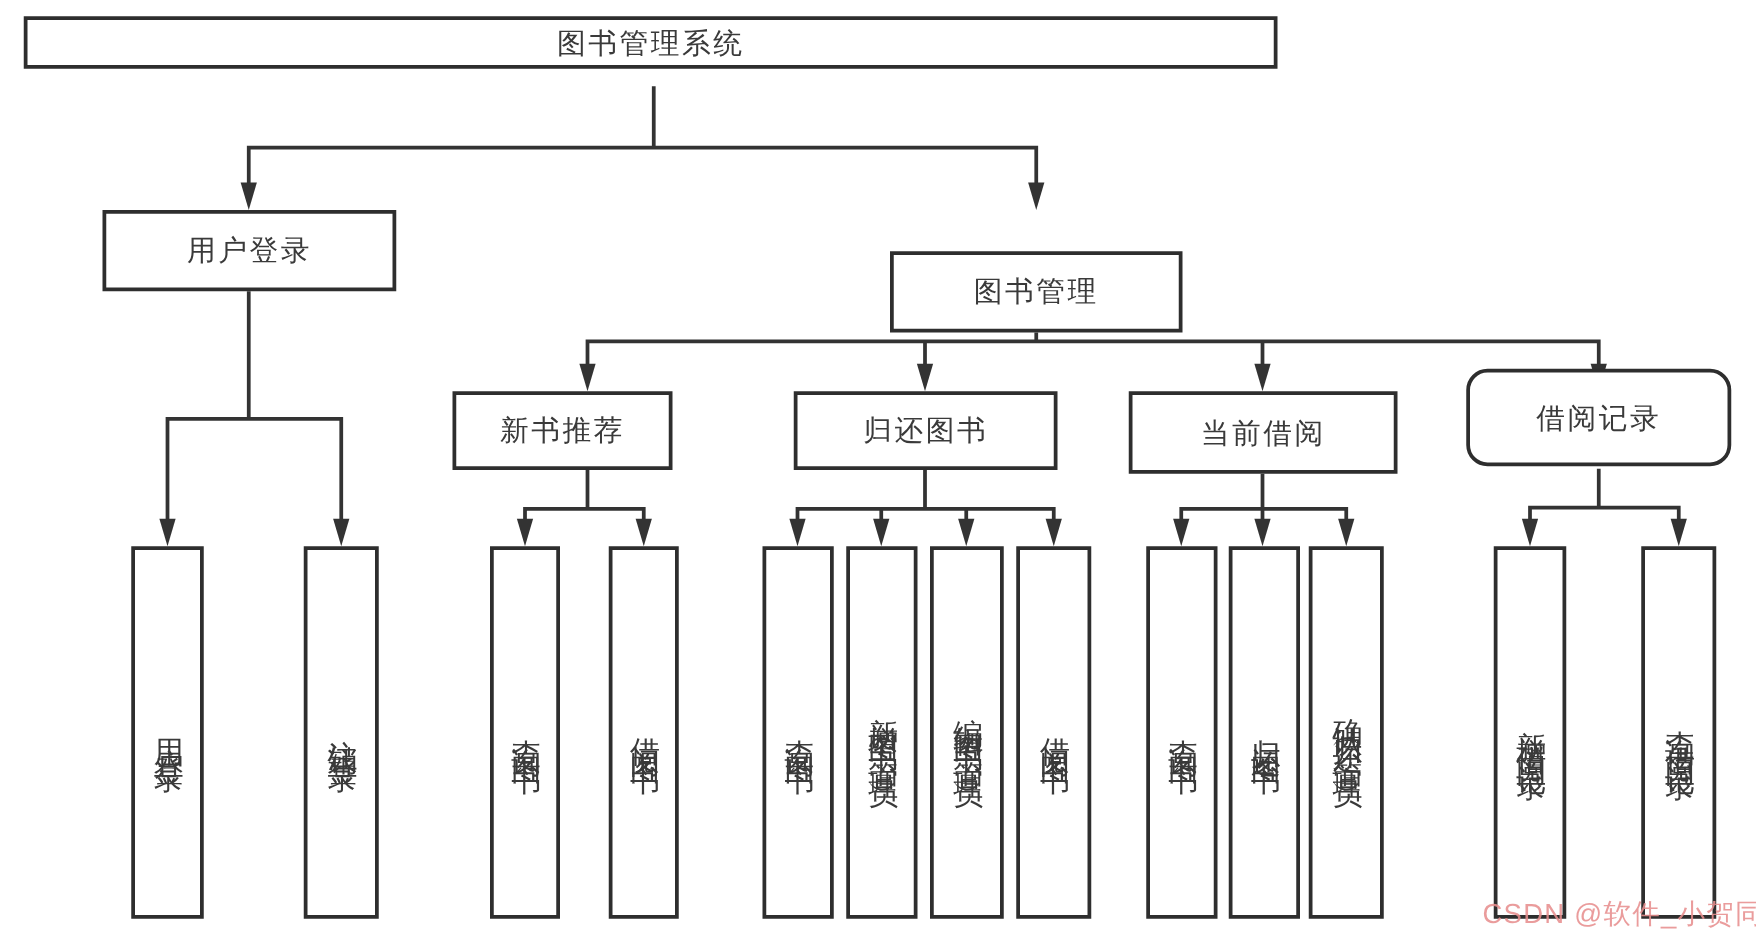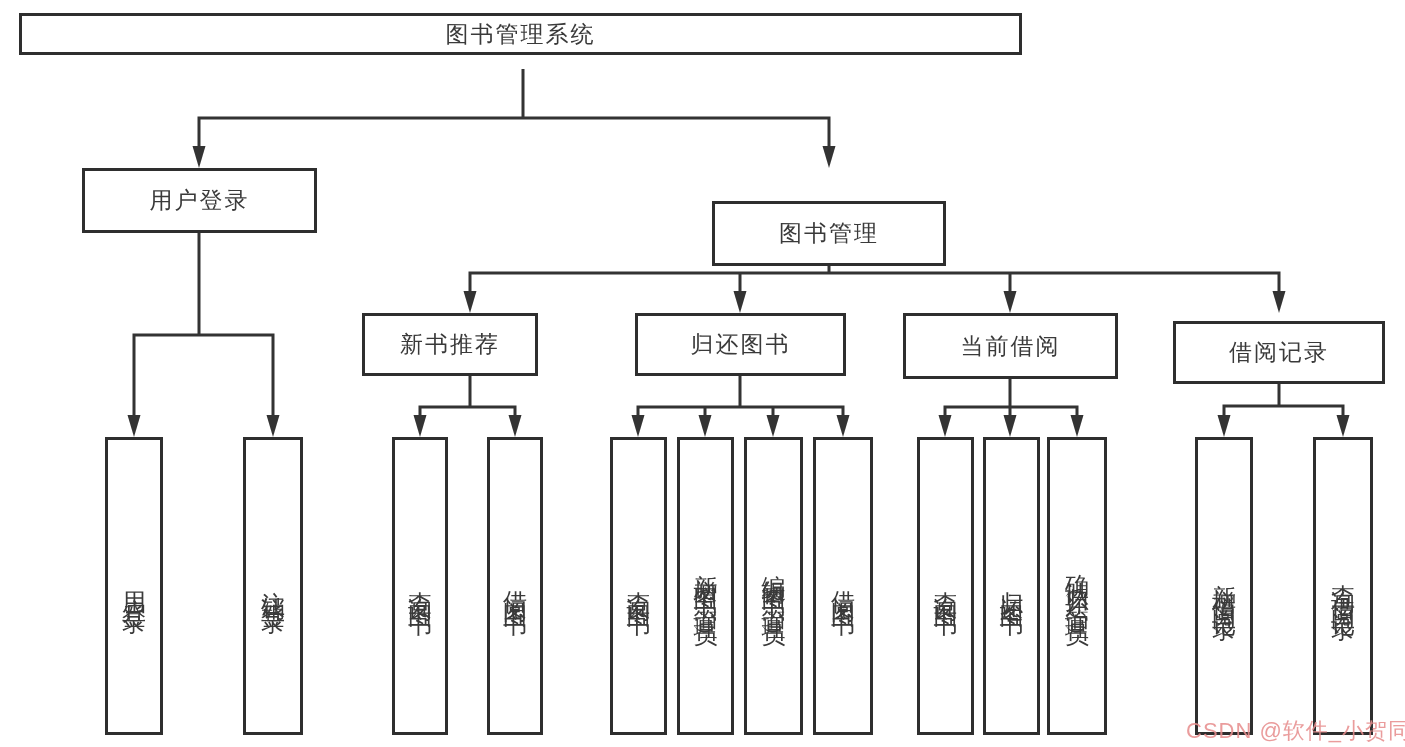--- a/index.html
+++ b/index.html
@@ -87,21 +87,21 @@
   </svg>
 
   <div class="box h-label" style="left:19px;top:13px;width:1003px;height:42px;text-align:right;">图书管理系统</div>
 
   <div class="box h-label" style="left:82px;top:168px;width:235px;height:65px;">用户登录</div>
   <div class="box h-label" style="left:712px;top:168px;width:234px;height:65px;margin-top:33px;">图书管理</div>
 
   <div class="box h-label" style="left:362px;top:313px;width:176px;height:63px;">新书推荐</div>
   <div class="box h-label" style="left:635px;top:313px;width:211px;height:63px;">归还图书</div>
   <div class="box h-label" style="left:903px;top:313px;width:215px;height:66px;">当前借阅</div>
-  <div class="box h-label" style="left:1173px;top:321px;width:212px;height:63px;">借阅记录</div>
+  <div class="box h-label" style="left:1173px;top:295px;width:212px;height:78px;border-radius:17px;">借阅记录</div>
 
   <div class="box v-label" style="left:105px;top:437px;width:58px;height:298px;">
     <span>用户登录</span>
     </div>
   <div class="box v-label" style="left:243px;top:437px;width:60px;height:298px;">
     <span>注销登录</span>
     </div>
   <div class="box v-label" style="left:392px;top:437px;width:56px;height:298px;">
     <span>查询图书</span>
     </div>

